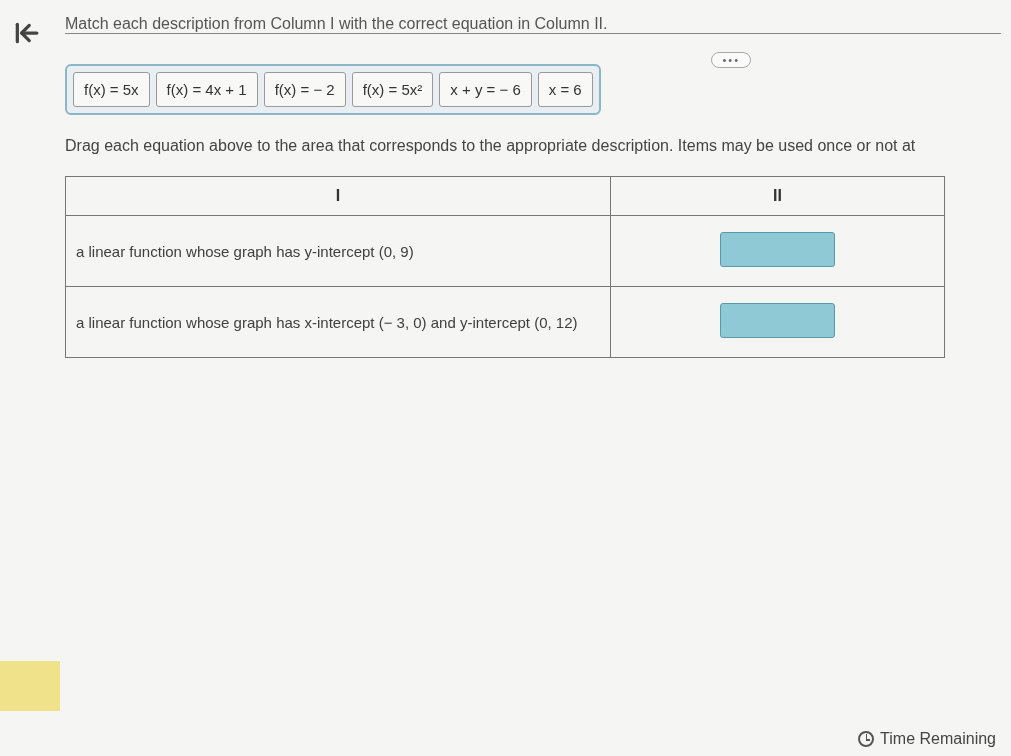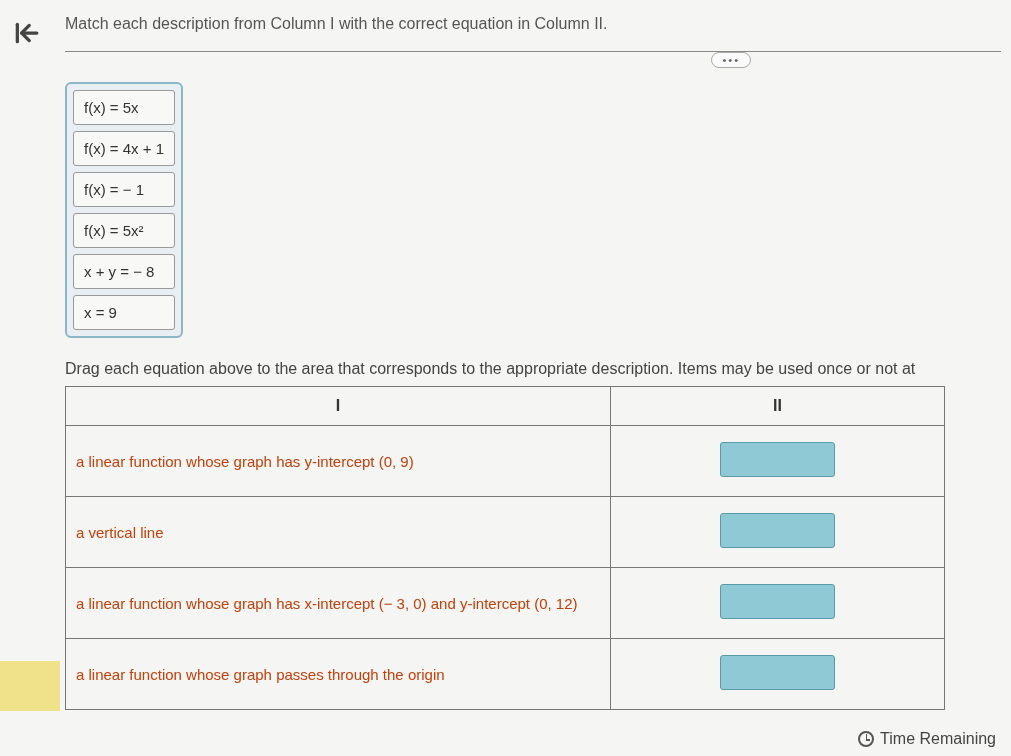--- a/index.html
+++ b/index.html
@@ -26,21 +26,20 @@
       padding: 5px;
     }
     .content {
       margin-left: 65px;
       padding-top: 15px;
       padding-right: 10px;
     }
     .instruction {
       font-size: 16px;
       color: #555;
-      margin-bottom: 18px;
     }
     .divider-line {
       border: none;
       border-top: 1px solid #888;
       margin-bottom: 30px;
       position: relative;
     }
     .ellipsis-badge {
       position: absolute;
       right: 260px;
@@ -54,36 +53,35 @@
       color: #666;
     }
     .equation-bank {
       display: inline-flex;
       gap: 6px;
       border: 2px solid #8ab6c8;
       border-radius: 6px;
       padding: 6px;
       background: #e8eef2;
       margin-bottom: 22px;
-      flex-direction: column;
     }
     .equation-chip {
       background: #f8f8f6;
       border: 1px solid #999;
       border-radius: 3px;
       padding: 8px 10px;
       font-size: 15px;
       color: #333;
       cursor: grab;
       white-space: nowrap;
     }
     .drag-instruction {
       font-size: 16px;
       color: #444;
-      margin-bottom: 8px;
+      margin-bottom: 21px;
     }
     .match-table {
       border-collapse: collapse;
       width: 880px;
       border: 1px solid #777;
     }
     .match-table th {
       font-weight: bold;
       font-size: 16px;
       padding: 10px;
@@ -91,21 +89,21 @@
       text-align: center;
       color: #333;
     }
     .match-table th.col1 {
       width: 62%;
     }
     .match-table td {
       border: 1px solid #777;
       padding: 16px 10px;
       font-size: 15px;
-      color: #c2410c;
+      color: #404040;
       vertical-align: middle;
     }
     .match-table td.col2 {
       text-align: center;
     }
     .drop-zone {
       display: inline-block;
       width: 115px;
       height: 35px;
       background: #8fc9d6;
@@ -169,50 +167,42 @@
 </div>
 
 <div class="content">
   <div class="instruction">Match each description from Column I with the correct equation in Column II.</div>
   <hr class="divider-line">
   <div class="ellipsis-badge">•••</div>
 
   <div class="equation-bank">
     <div class="equation-chip">f(x) = 5x</div>
     <div class="equation-chip">f(x) = 4x + 1</div>
-    <div class="equation-chip">f(x) = − 1</div>
+    <div class="equation-chip">f(x) = − 2</div>
     <div class="equation-chip">f(x) = 5x²</div>
-    <div class="equation-chip">x + y = − 8</div>
-    <div class="equation-chip">x = 9</div>
+    <div class="equation-chip">x + y = − 6</div>
+    <div class="equation-chip">x = 6</div>
   </div>
 
   <div class="drag-instruction">Drag each equation above to the area that corresponds to the appropriate description. Items may be used once or not at</div>
 
   <table class="match-table">
     <thead>
       <tr>
         <th class="col1">I</th>
         <th>II</th>
       </tr>
     </thead>
     <tbody>
       <tr>
         <td>a linear function whose graph has y-intercept (0, 9)</td>
         <td class="col2"><div class="drop-zone"></div></td>
       </tr>
       <tr>
-        <td>a vertical line</td>
-        <td class="col2"><div class="drop-zone"></div></td>
-      </tr>
-      <tr>
         <td>a linear function whose graph has x-intercept (− 3, 0) and y-intercept (0, 12)</td>
-        <td class="col2"><div class="drop-zone"></div></td>
-      </tr>
-      <tr>
-        <td>a linear function whose graph passes through the origin</td>
         <td class="col2"><div class="drop-zone"></div></td>
       </tr>
     </tbody>
   </table>
 </div>
 
 <div class="yellow-strip"></div>
 
 <div class="time-remaining">
   <span class="clock-icon"></span>

